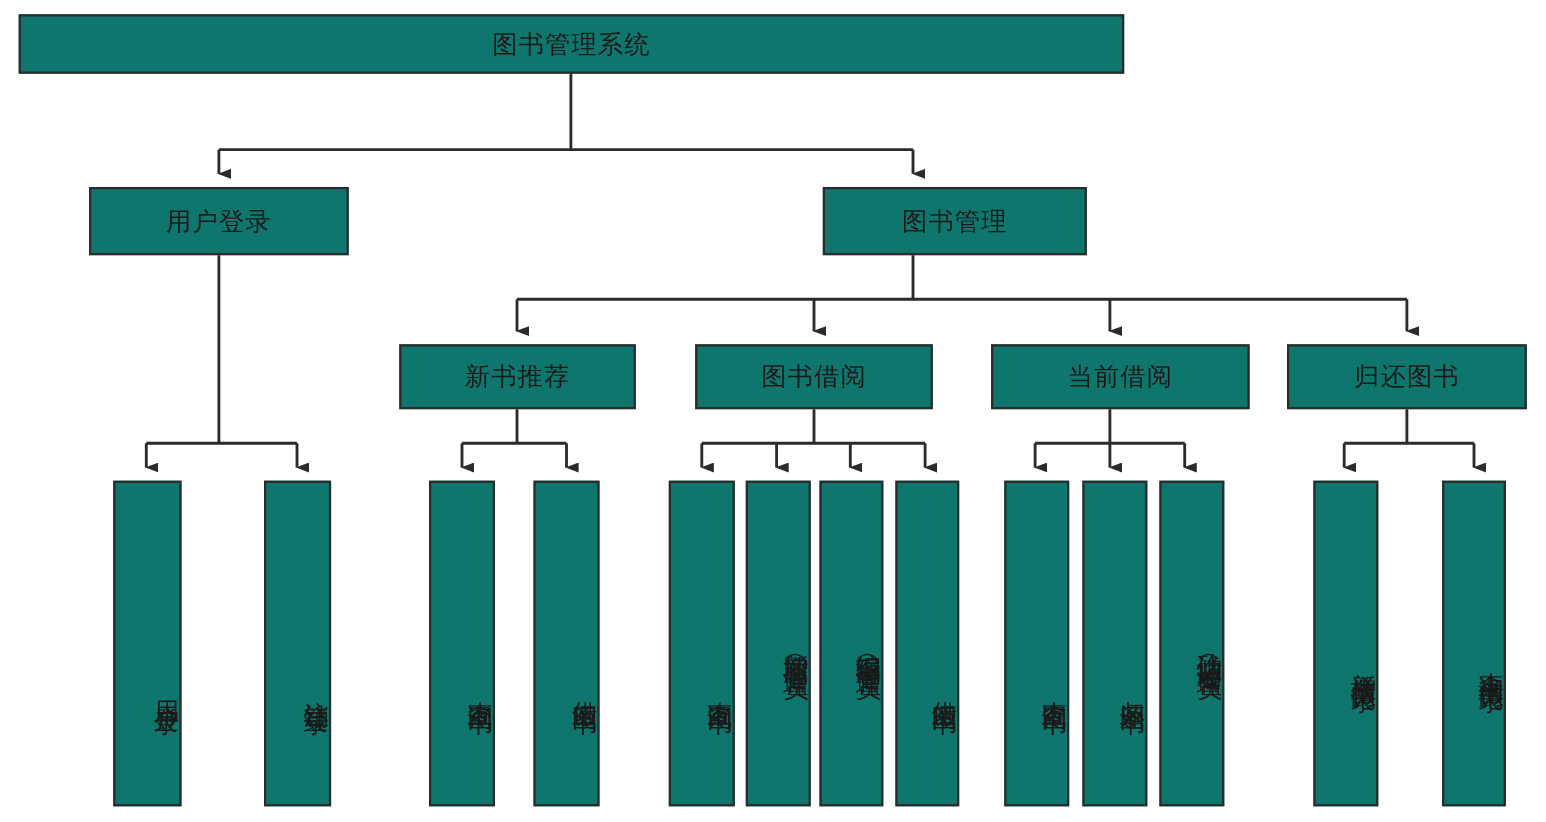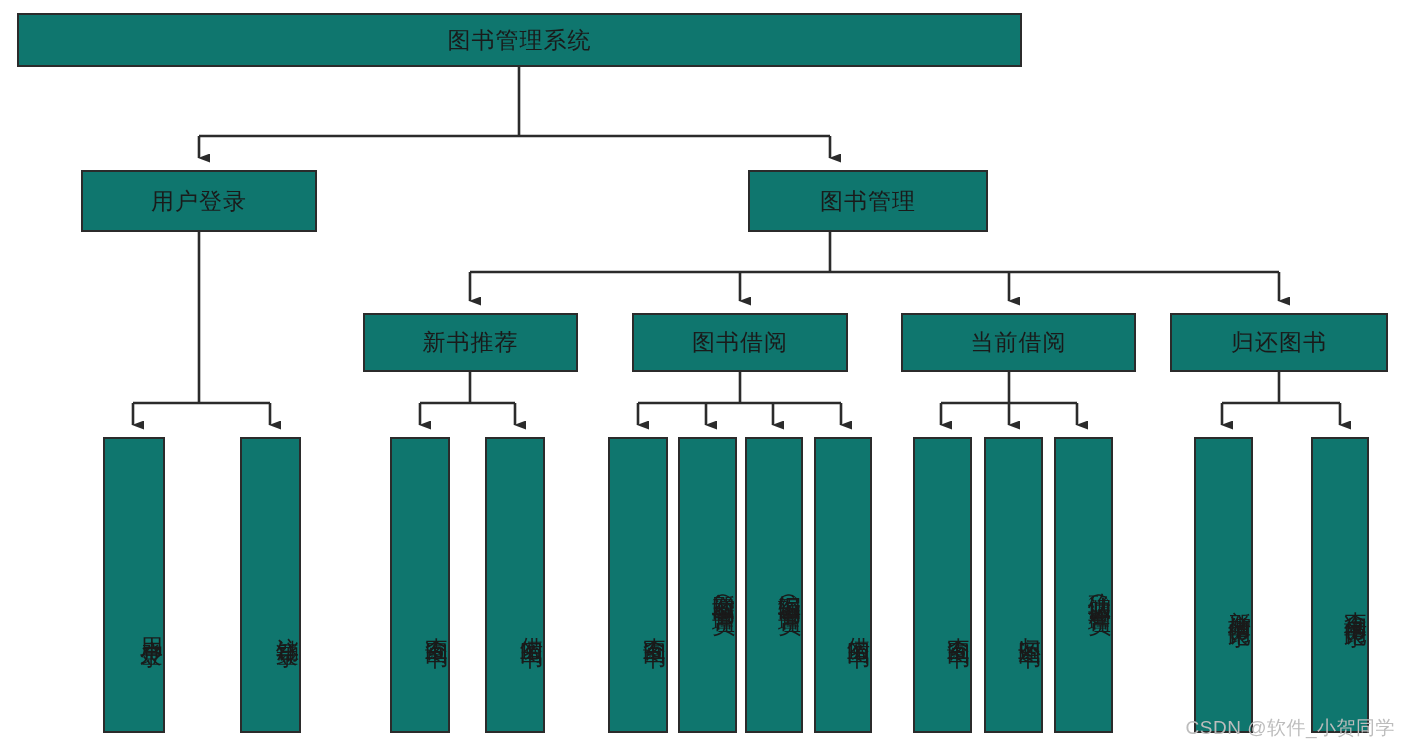--- a/index.html
+++ b/index.html
@@ -123,15 +123,14 @@
   <div class="node v tall" style="left:745px;top:437px;width:58px;height:296px;padding-top:6px;">编辑图书（管理员）</div>
   <div class="node v" style="left:814px;top:437px;width:58px;height:296px;padding-top:80px;">借阅图书</div>
 
   <div class="node v" style="left:913px;top:437px;width:59px;height:296px;padding-top:80px;">查询图书</div>
   <div class="node v" style="left:984px;top:437px;width:59px;height:296px;padding-top:80px;">归还图书</div>
   <div class="node v tall" style="left:1054px;top:437px;width:59px;height:296px;padding-top:6px;">确认归还（管理员）</div>
 
   <div class="node v" style="left:1194px;top:437px;width:59px;height:296px;padding-top:34px;">新增借阅记录</div>
   <div class="node v" style="left:1311px;top:437px;width:58px;height:296px;padding-top:34px;">查询借阅记录</div>
 
-  <div class="watermark">CSDN @软件_小贺同学</div>
 
 </div>
 
 </body></html>

